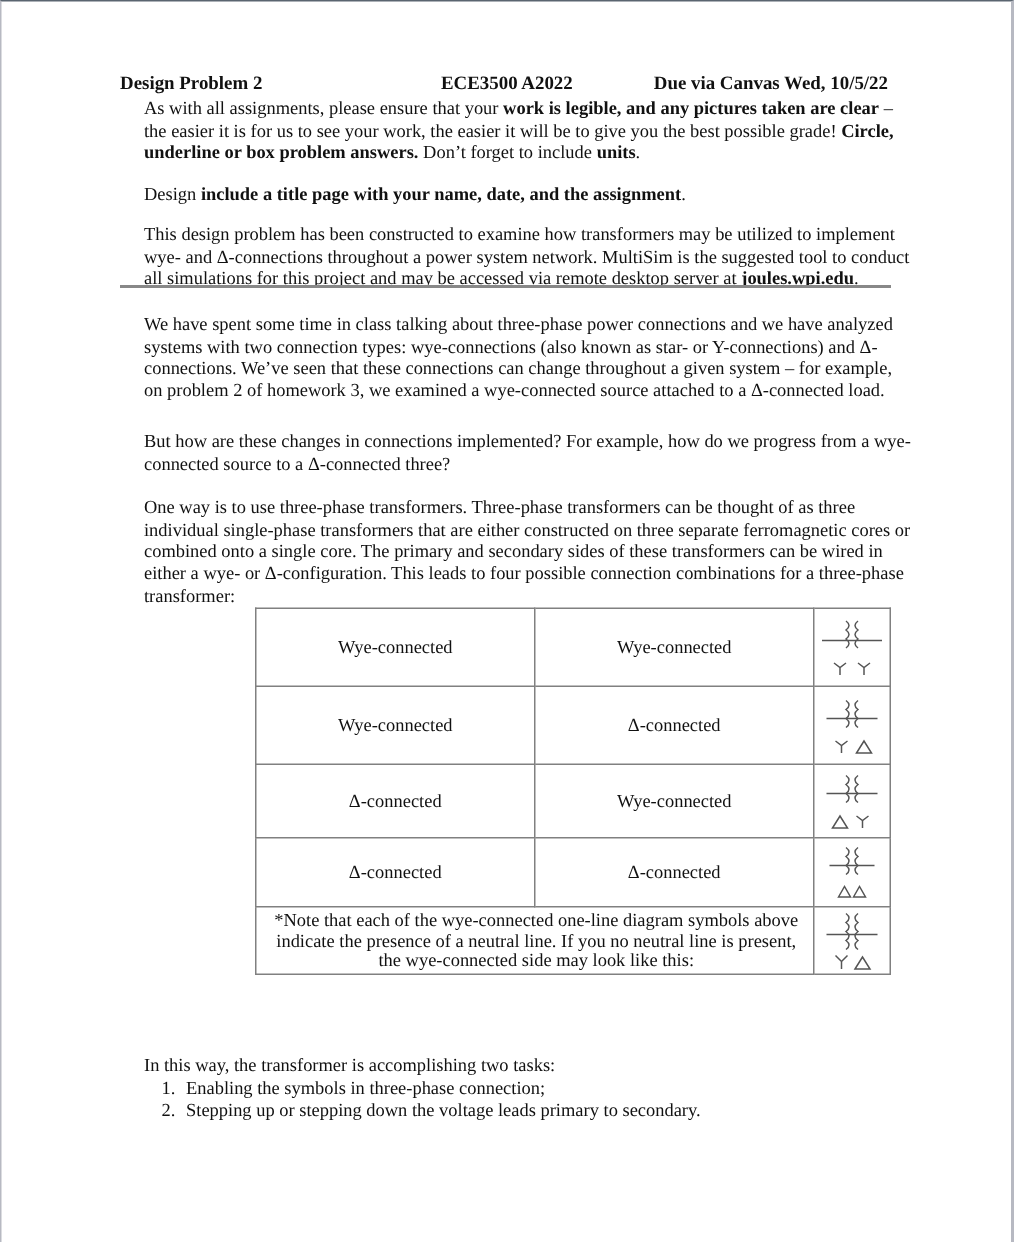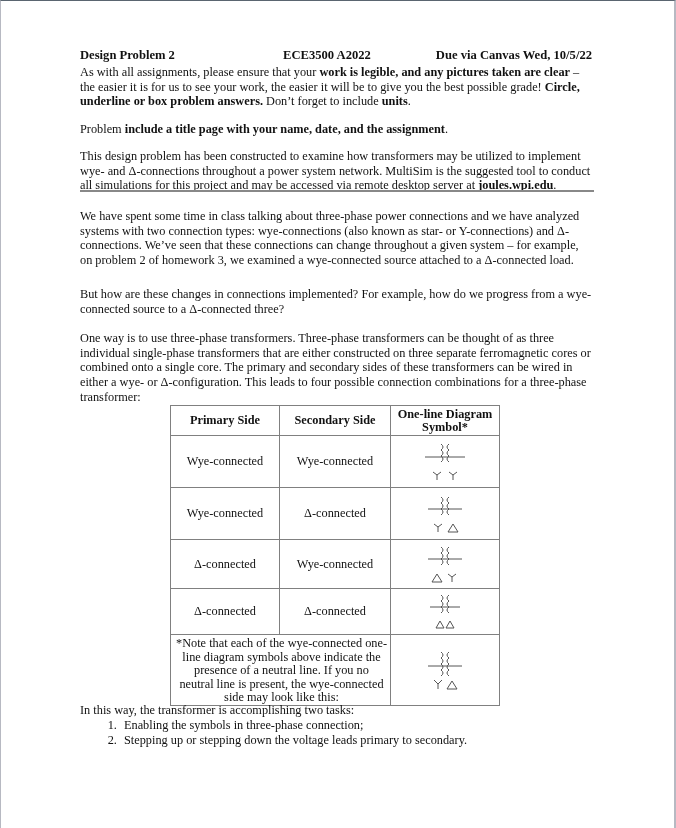--- a/index.html
+++ b/index.html
@@ -7,21 +7,21 @@
       width: 676px; height: 828px; background: #ffffff; position: relative; overflow: hidden;
       font-family: "Liberation Serif", serif; color: #111;
     }
     .frame {
       position: absolute; left: 0; top: 0; width: 676px; height: 828px; box-sizing: border-box;
       border-top: 1px solid #5a6570; border-left: 1px solid #b7b9c2; border-right: 2px solid #b7b9c2;
     }
     .page { position: absolute; left: 80px; top: 0; width: 514px; font-size: 12.3px; line-height: 14.7px; }
     .hdr { position: absolute; top: 36px; left: 0; width: 514px; font-weight: bold; font-size: 12.6px; }
     .hdr span { position: absolute; top: 0; white-space: nowrap; margin-top: 12px; }
-    .p { position: absolute; left: 0; width: 514px; margin: 0; }
+    .p { position: absolute; left: 16px; width: 514px; margin: 0; }
     b { font-weight: bold; }
     .rule { position: absolute; left: 0; width: 514px; height: 2px; background: #888; top: 190px; }
     table.tx {
       position: absolute; left: 90px; top: 405px; border-collapse: collapse; font-size: 12.3px;
     }
     table.tx td, table.tx th { border: 1px solid #808080; text-align: center; padding: 0; }
     table.tx th { font-weight: bold; height: 29px; line-height: 13px; }
     .c1 { width: 108px; } .c2 { width: 110px; } .c3 { width: 108px; }
     .note { text-align: left; padding: 2px 3px 0 5px !important; line-height: 13.6px; vertical-align: top; margin-top: 40px; }
     .sym { display: block; margin: 0 auto; }
@@ -30,49 +30,44 @@
   </style>
 </head>
 <body>
 
 <div class="frame"></div>
 
 <div class="page">
 
   <div class="hdr">
     <span style="left:0">Design Problem 2</span>
-    <span style="left:203px">ECE3500 A2022</span>
+    <span style="left:214px">ECE3500 A2022</span>
     <span style="right:2px">Due via Canvas Wed, 10/5/22</span>
   </div>
 
   <p class="p" style="top:65px">
     <span>As with all assignments, please ensure that your </span><b>work is legible, and any pictures taken are clear</b><span> – the easier it is for us to see your work, the easier it will be to give you the best possible grade! </span><b>Circle, underline or box problem answers.</b><span> Don’t forget to include </span><b>units</b><span>.</span>
   </p>
 
   <p class="p" style="top:122px">
-    <span>Problem </span><b>include a title page with your name, date, and the assignment</b><span>.</span>
+    <span>Design </span><b>include a title page with your name, date, and the assignment</b><span>.</span>
   </p>
 
   <p class="p" style="top:149px">
     <span>This design problem has been constructed to examine how transformers may be utilized to implement wye- and Δ-connections throughout a power system network. MultiSim is the suggested tool to conduct all simulations for this project and may be accessed via remote desktop server at </span><b>joules.wpi.edu</b><span>.</span>
   </p>
 
   <div class="rule"></div>
 
   <p class="p" style="top:209px">We have spent some time in class talking about three-phase power connections and we have analyzed systems with two connection types: wye-connections (also known as star- or Y-connections) and Δ-connections. We’ve seen that these connections can change throughout a given system – for example, on problem 2 of homework 3, we examined a wye-connected source attached to a Δ-connected load.</p>
   <p class="p" style="top:287px">But how are these changes in connections implemented? For example, how do we progress from a wye-connected source to a Δ-connected three?</p>
   <p class="p" style="top:331px">One way is to use three-phase transformers. Three-phase transformers can be thought of as three individual single-phase transformers that are either constructed on three separate ferromagnetic cores or combined onto a single core. The primary and secondary sides of these transformers can be wired in either a wye- or Δ-configuration. This leads to four possible connection combinations for a three-phase transformer:</p>
 
   <table class="tx">
     <tbody>
-        <tr>
-      <th class="c1">Primary Side</th>
-      <th class="c2">Secondary Side</th>
-      <th class="c3">One-line Diagram Symbol*</th>
-    </tr>
     <tr style="height:52px">
       <td>Wye-connected</td>
       <td>Wye-connected</td>
       <td>
         <svg class="sym" width="50" height="40" viewBox="0 0 50 40">
           <g stroke="#555" fill="none" stroke-width="1">
             <line x1="5" y1="15" x2="45" y2="15"></line>
             <path d="M21 2 q4 3 0 6 q4 3 0 6 q4 3 0 6"></path>
                 <path d="M29 2 q-4 3 0 6 q-4 3 0 6 q-4 3 0 6"></path>
             <path d="M13 30 l4 3 l4 -3 M17 33 v5"></path>

